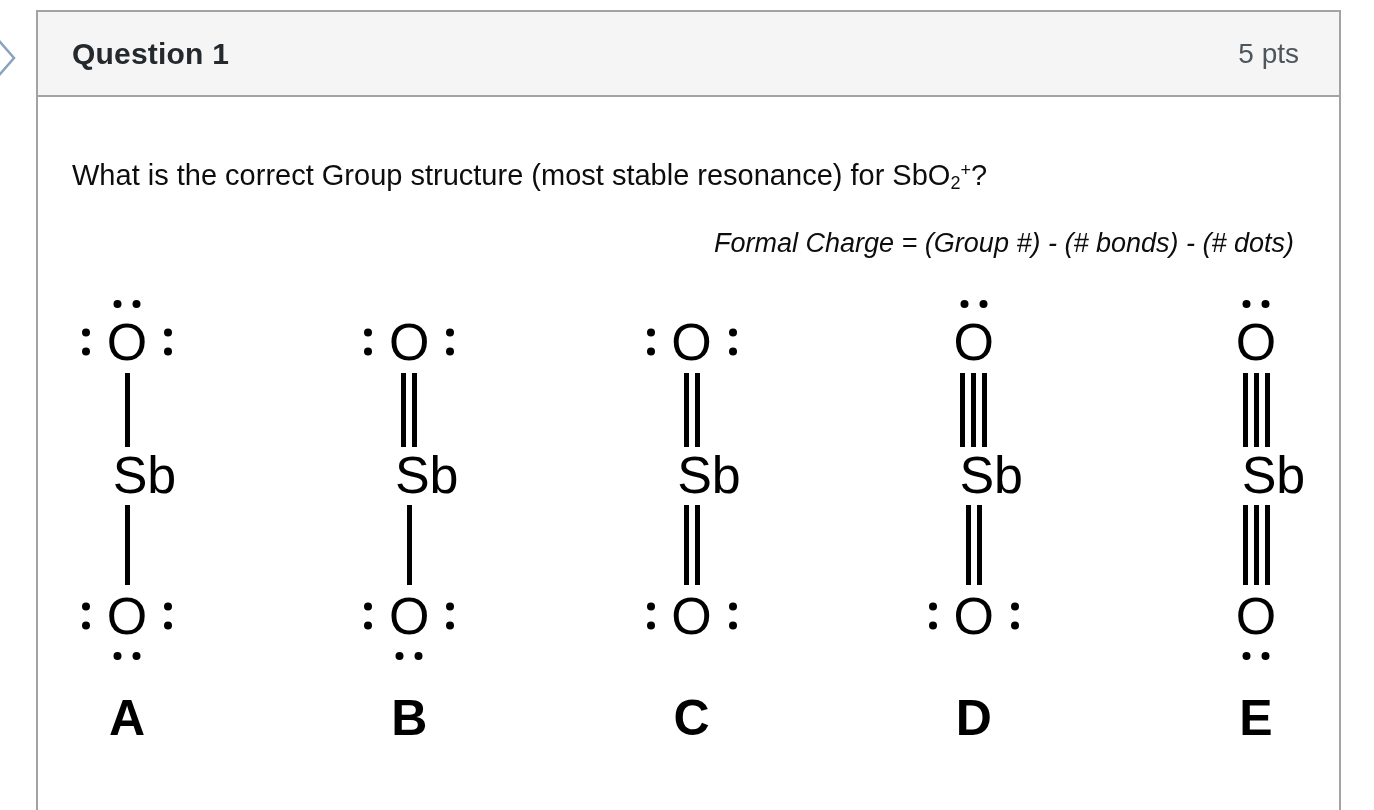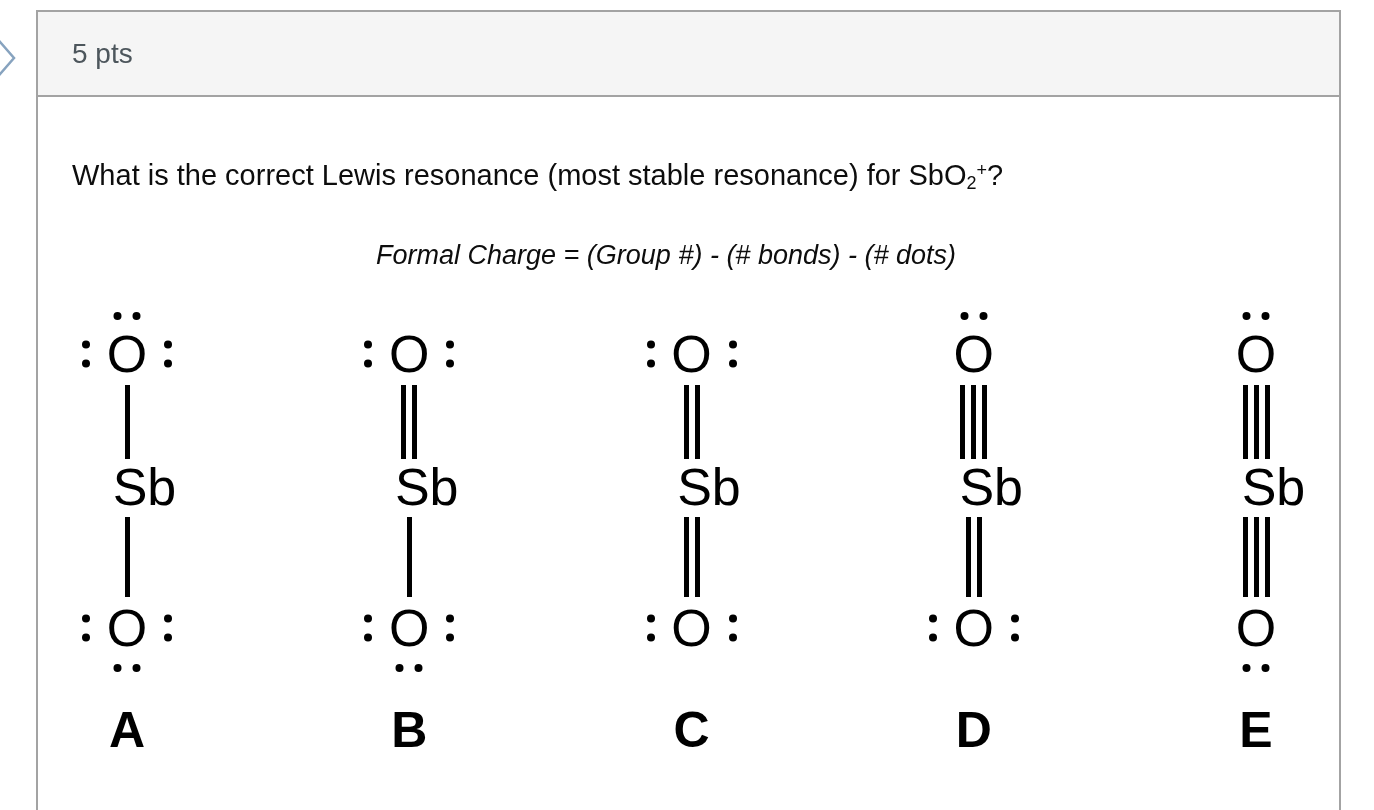--- a/index.html
+++ b/index.html
@@ -46,23 +46,23 @@
   }
   .q-body{padding-top:62px;}
   .q-text{
     margin-left:34px;
     font-size:29px;
     color:var(--body-text);
   }
   .q-text sub{font-size:0.62em;vertical-align:-0.25em;}
   .q-text sup{font-size:0.62em;vertical-align:0.5em;}
   .q-formula{
-    margin-top:46px;
+    margin-top:34px;
     padding-right:45px;
-    text-align:center;
+    text-align:right;
     font-style:italic;
     font-size:27px;
     color:var(--body-text);
   }
   
   .structures{
     margin-top:40px;
     display:flex;
     justify-content:space-between;
     padding:0 8px 0 14px;
@@ -104,24 +104,25 @@
 <body>
 
 <div class="chevron-wrap">
   <svg width="28" height="56" viewBox="0 0 28 56">
     <polyline points="4,5 24,28 4,51" fill="none" stroke="#87a3bf" stroke-width="2.5" stroke-linejoin="miter"></polyline>
   </svg>
 </div>
 
 <div class="question-card">
   <div class="q-header">
+    <span class="q-title">Question 1</span>
     <span class="q-pts">5 pts</span>
   </div>
   <div class="q-body">
-    <p class="q-text"><span>What is the correct Lewis resonance (most stable resonance) for SbO</span><sub>2</sub><sup>+</sup><span>?</span></p>
+    <p class="q-text"><span>What is the correct Group structure (most stable resonance) for SbO</span><sub>2</sub><sup>+</sup><span>?</span></p>
     <p class="q-formula">Formal Charge = (Group #) - (# bonds) - (# dots)</p>
     <div class="structures" id="structures">
   <div class="structure">
     <div class="o-group top-o">
       <div class="dots-h dots-top" style="visibility: visible;">
               <i></i>
               <i></i>
             </div>
       <div class="dots-v dots-left" style="visibility: visible;">
               <i></i>

